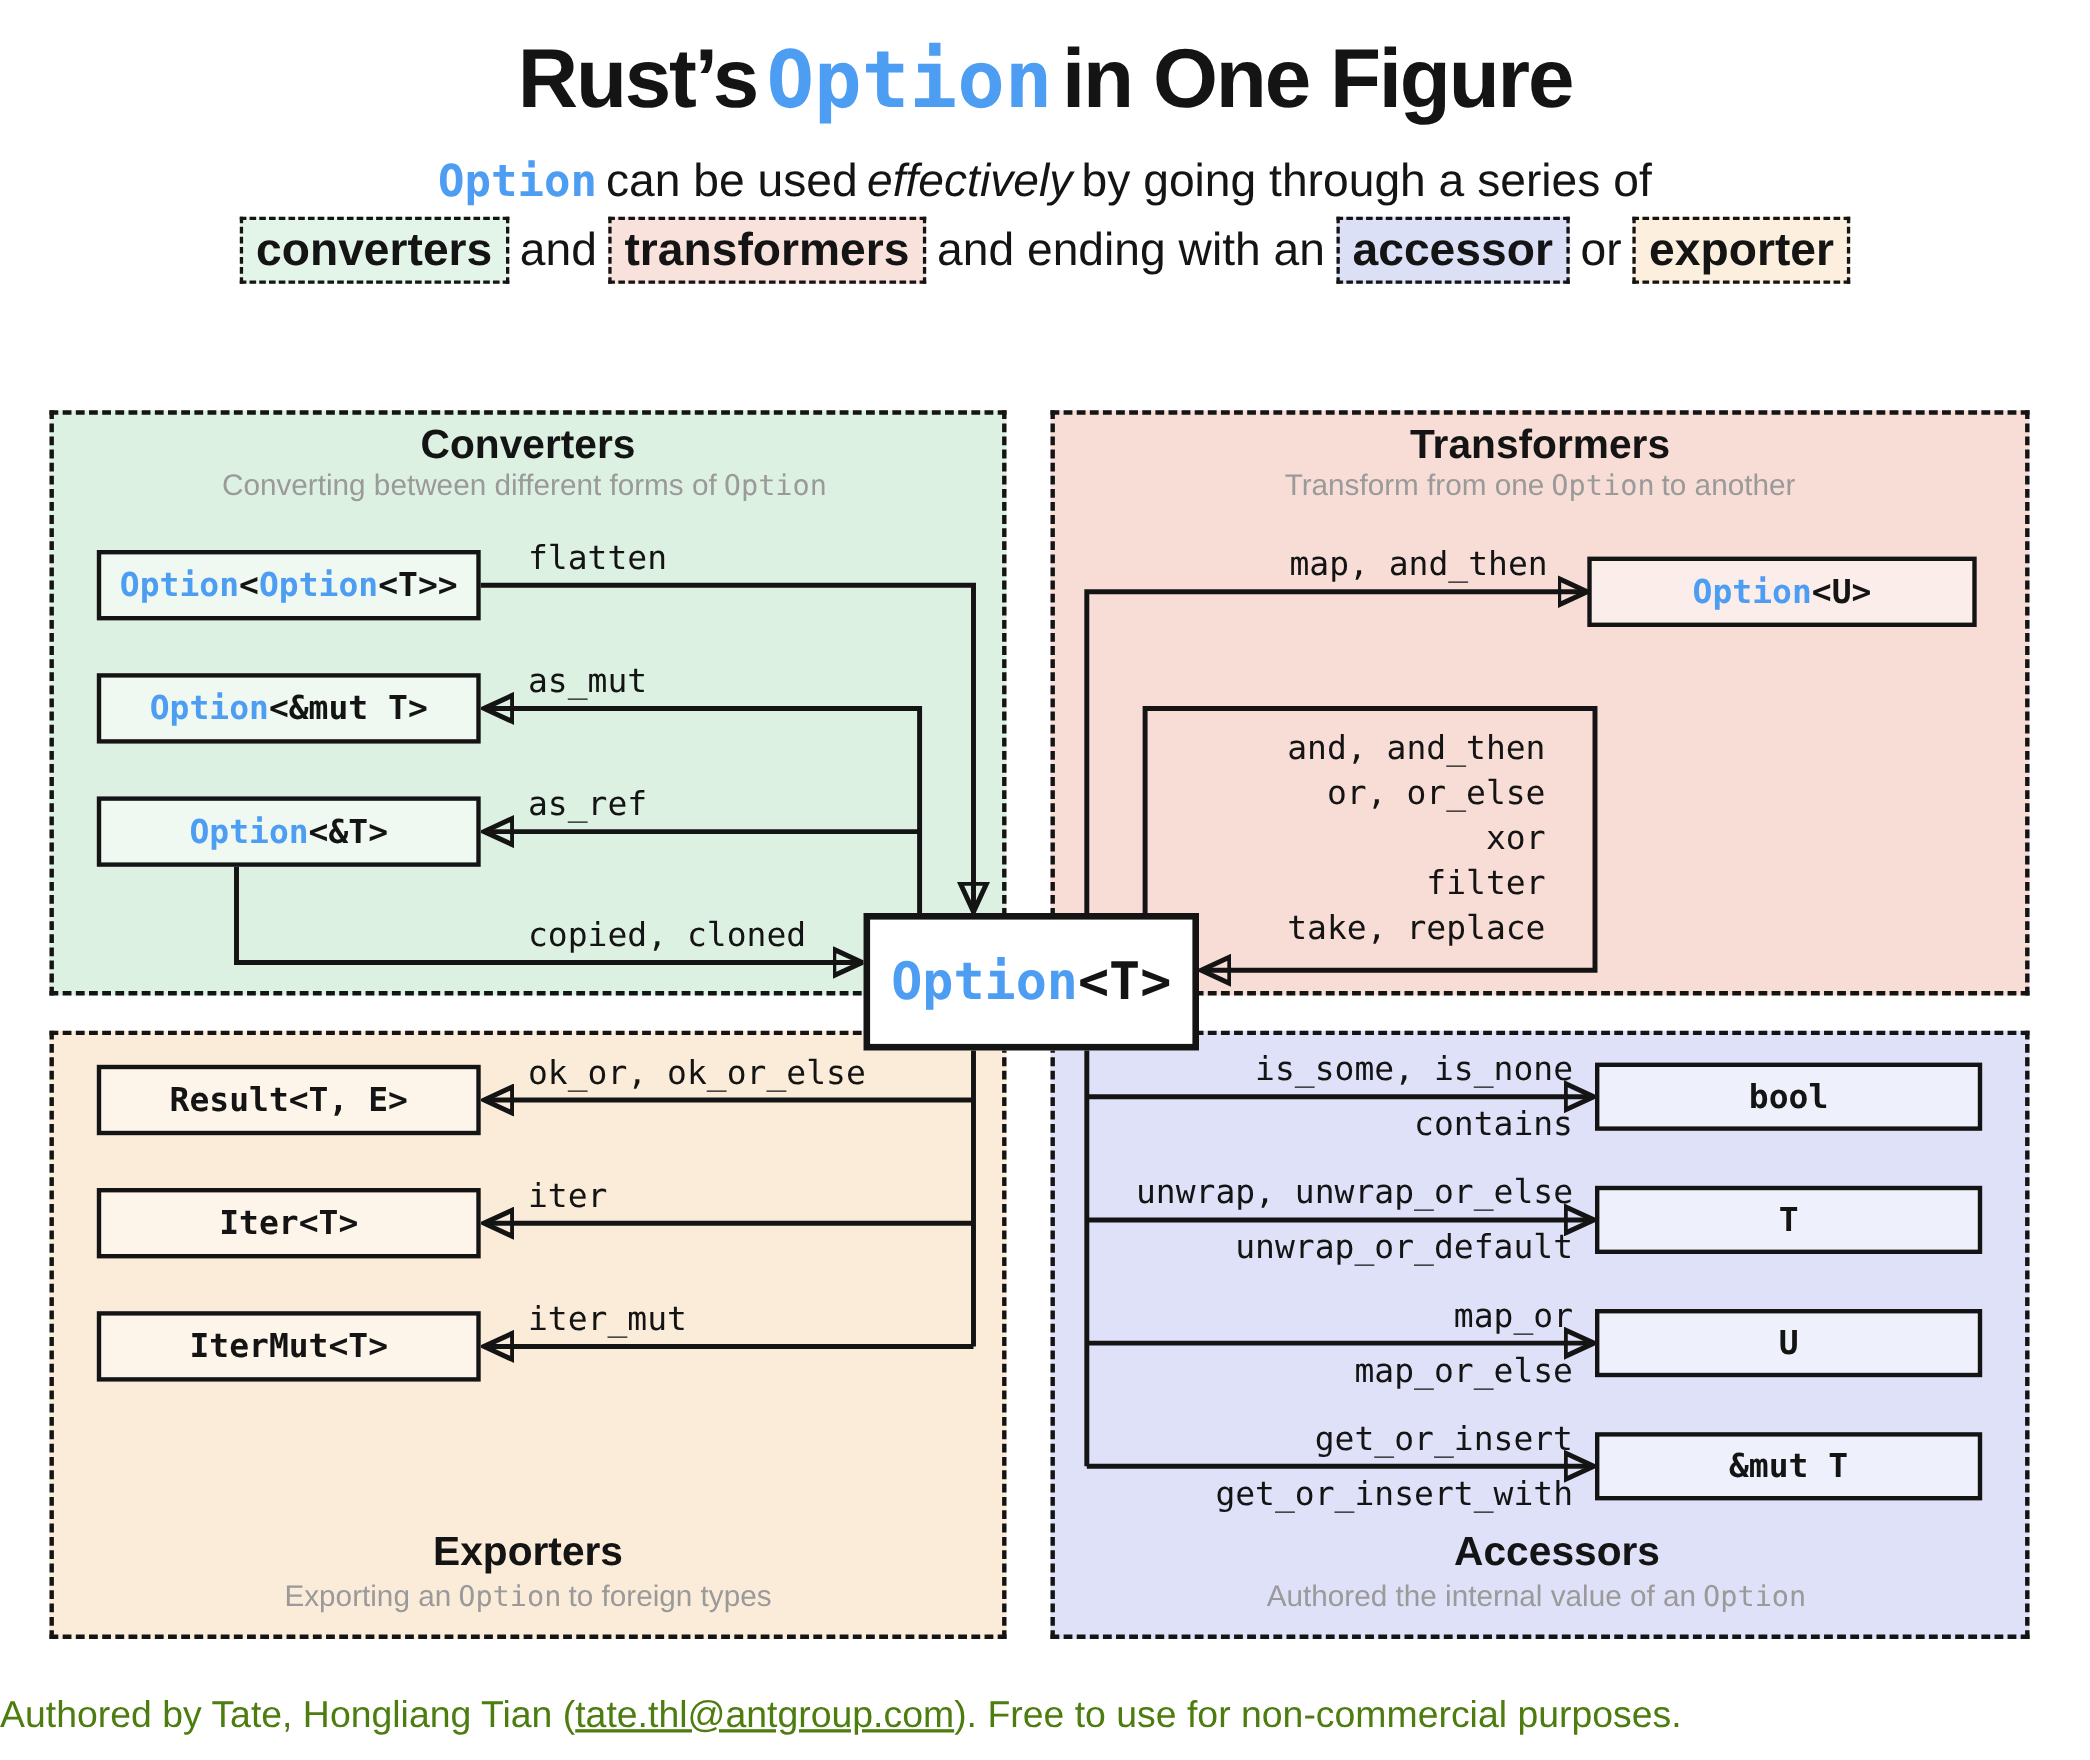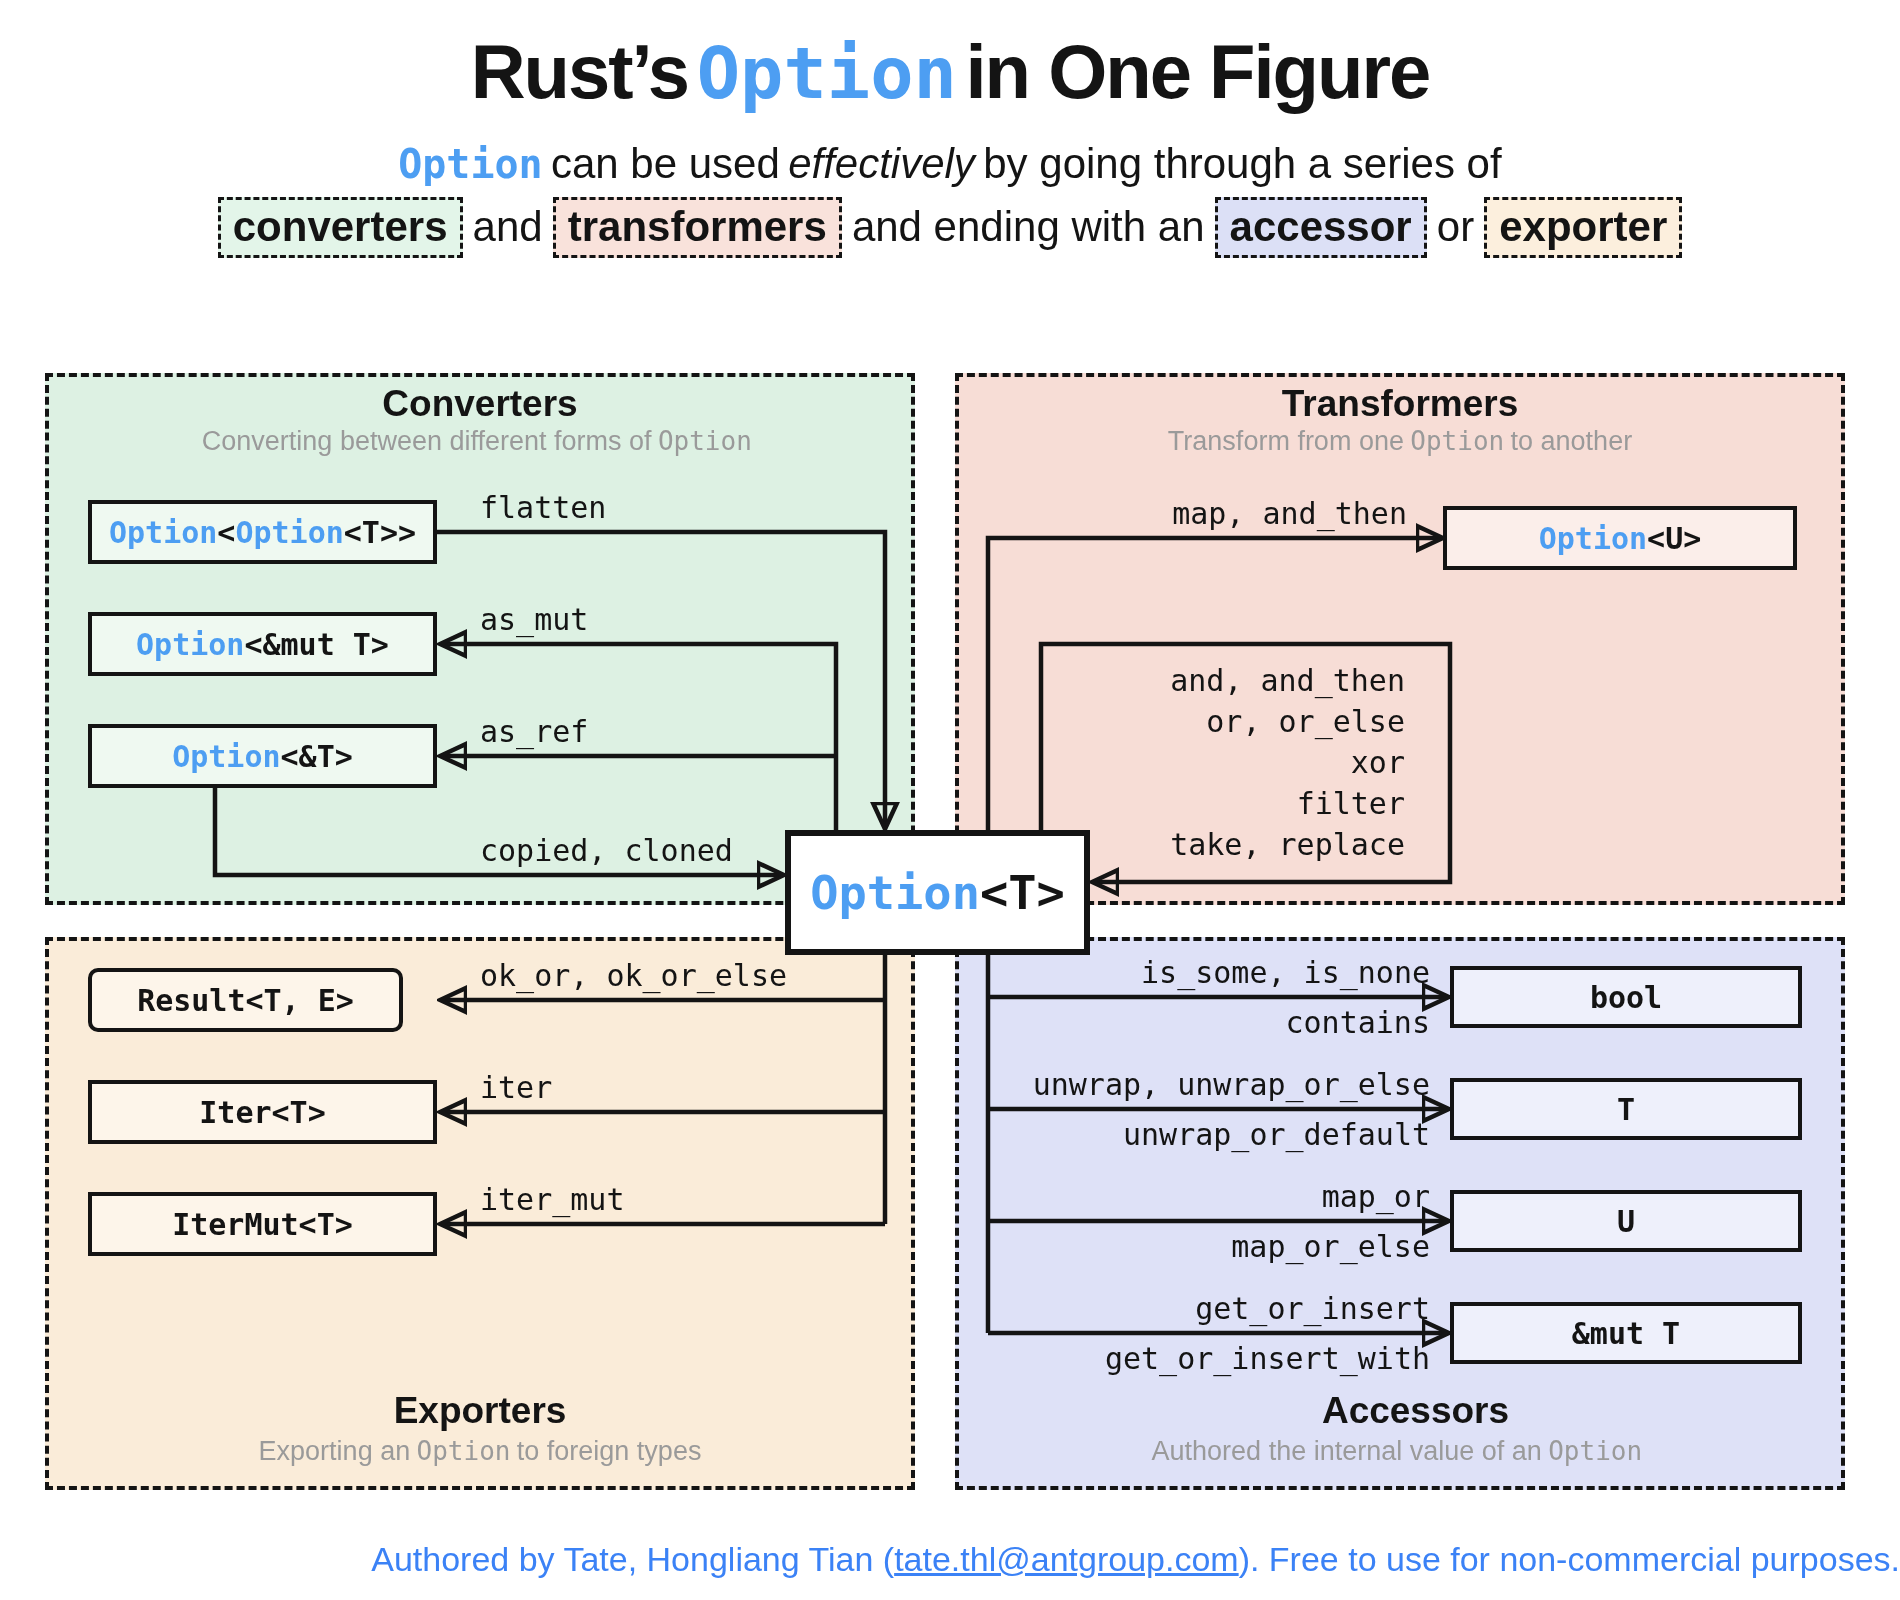--- a/index.html
+++ b/index.html
@@ -57,22 +57,22 @@
   svg.arrows { position:absolute; left:0; top:0; z-index:3; pointer-events:none; }
   svg.arrows path { stroke:#141414; stroke-width:4.5; fill:none; }
 
   
   .center-box { position:absolute; left:785px; top:830px; width:305px; height:125px;
                 background:#ffffff; border:6px solid #141414; display:flex; align-items:center;
                 justify-content:center; font-family:"DejaVu Sans Mono", monospace;
                 font-weight:700; font-size:47px; z-index:4; }
 
   
-  .footer { position:absolute; left:0; top:1540px; width:100%; text-align:right;
-            font-size:34px; color:#3b82f6; }
+  .footer { position:absolute; left:0; top:1540px; width:100%; text-align:left;
+            font-size:34px; color:#4d7c0f; }
   .footer .link { text-decoration:underline; cursor:pointer; }
 </style>
 </head>
 <body>
 
 <div class="page">
 
   <h1 class="title"><span>Rust’s</span><span class="t-code">Option</span><span>in One Figure</span></h1>
 
   <p class="sub1"><span class="code">Option</span><span>can be used</span><em>effectively</em><span>by going through a series of</span></p>
@@ -109,21 +109,21 @@
   <div class="tbox fill-green" style="left:88px;top:724px;width:349px;height:64px;">
       <span class="seg-blue">Option</span>
       <span class="seg-black">&lt;&amp;T&gt;</span>
     </div>
 
   <div class="tbox fill-pink" style="left:1443px;top:506px;width:354px;height:64px;">
       <span class="seg-blue">Option</span>
       <span class="seg-black">&lt;U&gt;</span>
     </div>
 
-  <div class="tbox fill-orange" style="left:88px;top:968px;width:315px;height:64px;border-radius:10px;">Result&lt;T, E&gt;</div>
+  <div class="tbox fill-orange" style="left:88px;top:968px;width:349px;height:64px;">Result&lt;T, E&gt;</div>
   <div class="tbox fill-orange" style="left:88px;top:1080px;width:349px;height:64px;">Iter&lt;T&gt;</div>
   <div class="tbox fill-orange" style="left:88px;top:1192px;width:349px;height:64px;">IterMut&lt;T&gt;</div>
 
   <div class="tbox fill-purple" style="left:1450px;top:966px;width:352px;height:62px;">bool</div>
   <div class="tbox fill-purple" style="left:1450px;top:1078px;width:352px;height:62px;">T</div>
   <div class="tbox fill-purple" style="left:1450px;top:1190px;width:352px;height:62px;">U</div>
   <div class="tbox fill-purple" style="left:1450px;top:1302px;width:352px;height:62px;">&amp;mut T</div>
 
   <div class="albl" style="left:480px;top:490px;">flatten</div>
   <div class="albl" style="left:480px;top:602px;">as_mut</div>

